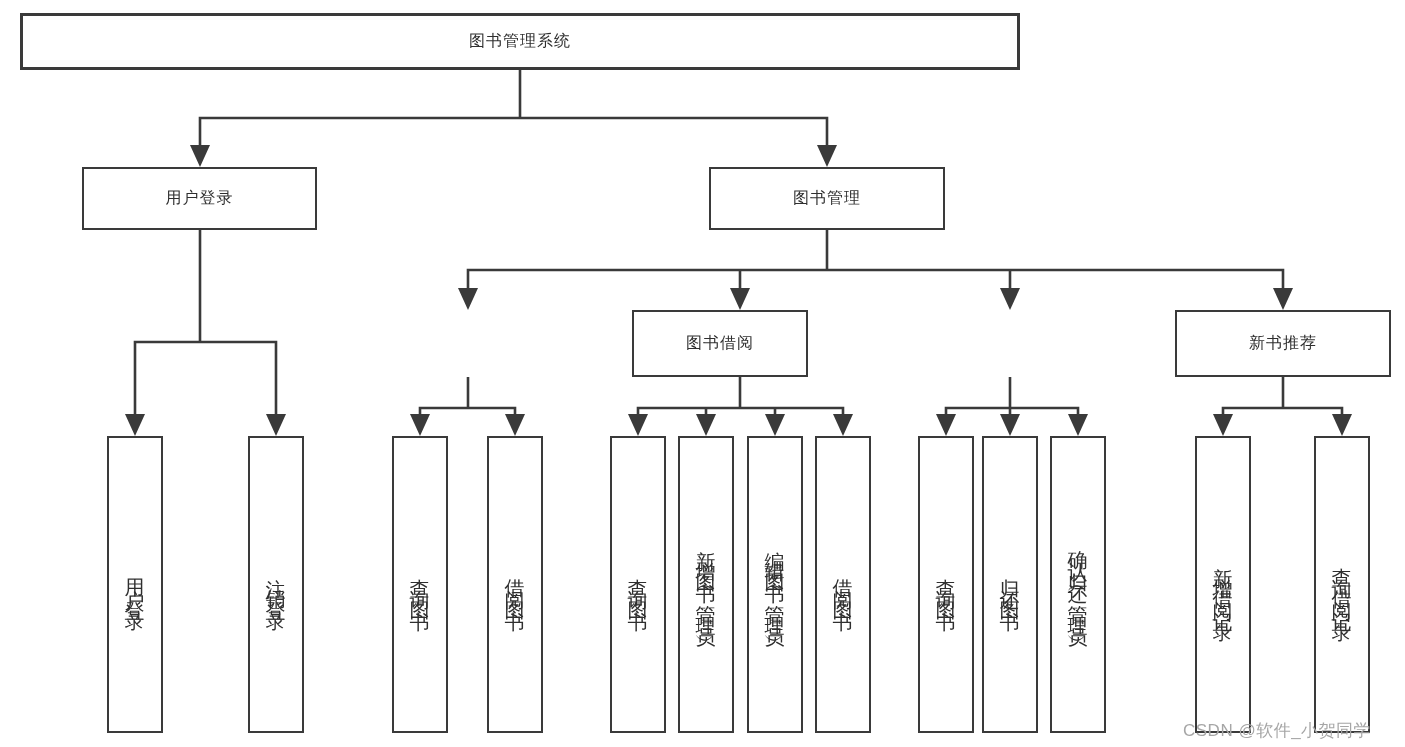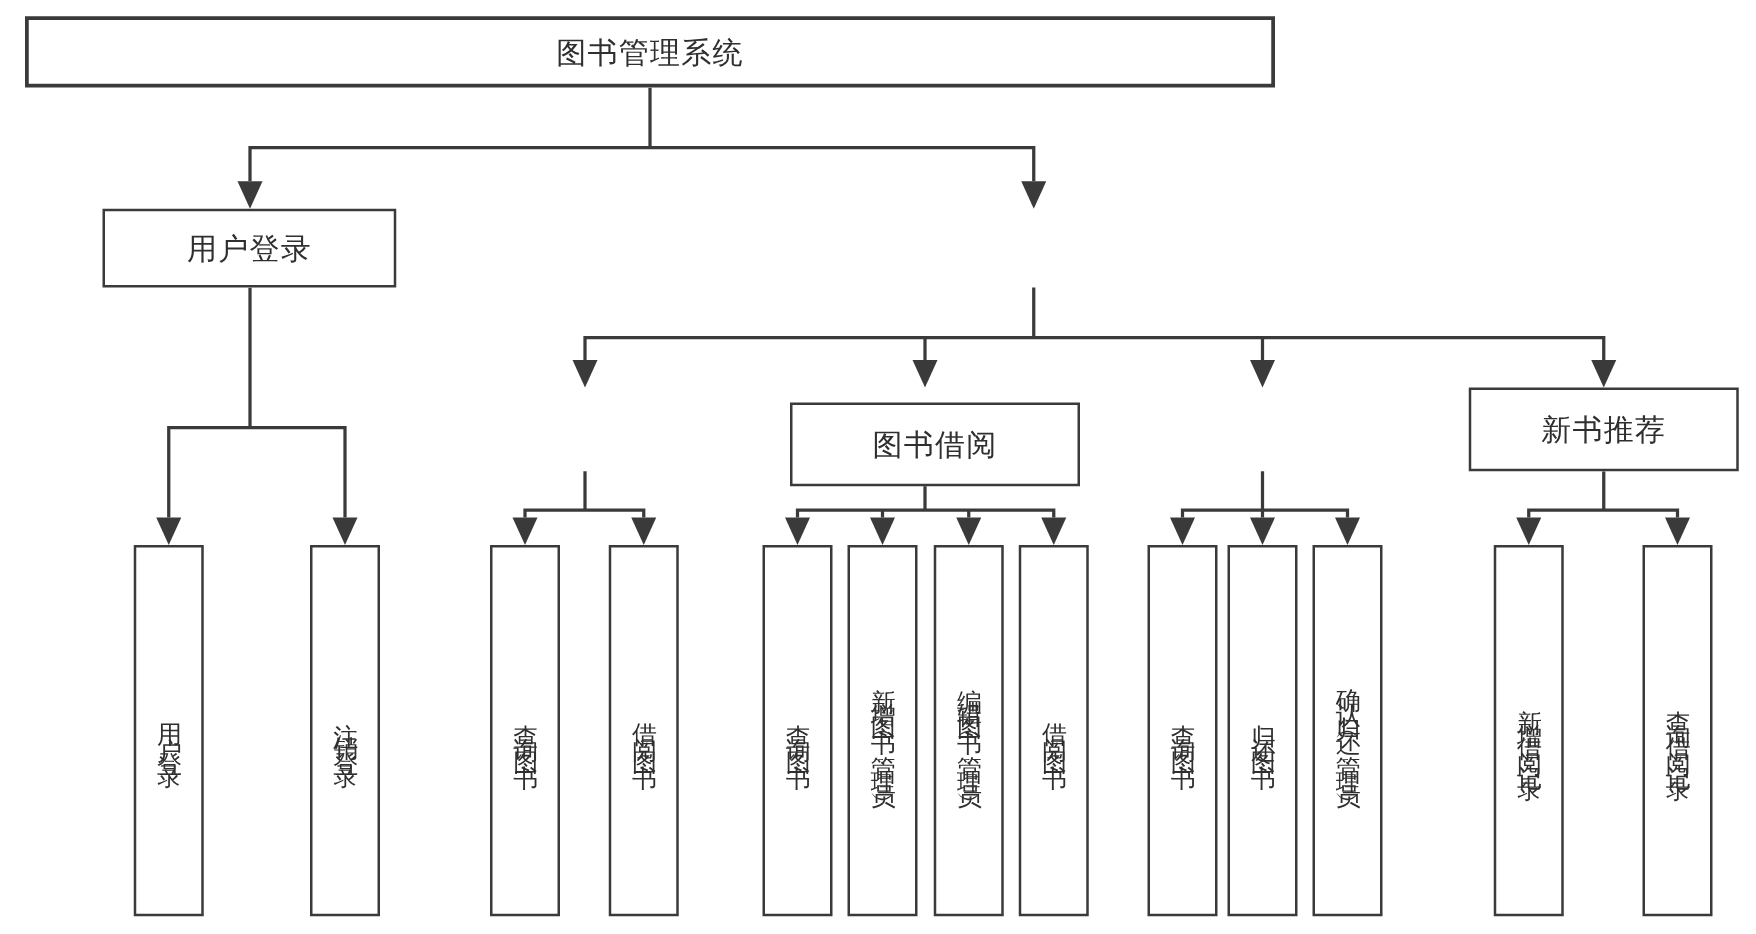--- a/index.html
+++ b/index.html
@@ -12,21 +12,21 @@
   }
   .connectors{position:absolute;left:0;top:0;width:1405px;height:747px;z-index:1;}
   .connectors path.l{fill:none;stroke:var(--line);stroke-width:2.6;}
   .connectors path.a{fill:var(--line);stroke:none;}
   .box{
     position:absolute;box-sizing:border-box;background:var(--background);
     border:2.5px solid var(--border);display:flex;align-items:center;justify-content:center;
     z-index:2;
   }
   .box.root{border-width:3px;}
-  .box.h{font-size:24px;letter-spacing:1px;}
+  .box.h{font-size:16px;letter-spacing:1px;}
   .box.v span{
     writing-mode:vertical-rl;text-orientation:mixed;
     font-size:20px;line-height:1;letter-spacing:11px;white-space:nowrap;
   }
   .watermark{
     position:absolute;left:1183px;top:719px;z-index:5;
     font-size:17px;color:var(--watermark);white-space:nowrap;letter-spacing:0.5px;
   }
 </style>
 </head>
@@ -78,22 +78,23 @@
 
     <path class="l" d="M1283,377 V408"></path>
     <path class="l" d="M1223,414 V408 H1342 V414"></path>
     <path class="a" d="M1223,436 L1213,414 L1233,414 Z"></path>
     <path class="a" d="M1342,436 L1332,414 L1352,414 Z"></path>
   </svg>
 
   <div class="box h root" style="left:20px;top:13px;width:1000px;height:57px">图书管理系统</div>
 
   <div class="box h" style="left:82px;top:167px;width:235px;height:63px">用户登录</div>
+  <div class="box h" style="left:709px;top:167px;width:236px;height:63px">图书管理</div>
 
-  <div class="box h" style="left:632px;top:322px;width:232px;height:67px">图书借阅</div>
+  <div class="box h" style="left:632px;top:310px;width:176px;height:67px">图书借阅</div>
   <div class="box h" style="left:1175px;top:310px;width:216px;height:67px">新书推荐</div>
 
   <div class="box v" style="left:107px;top:436px;width:56px;height:297px">
     <span>用户登录</span>
   </div>
   <div class="box v" style="left:248px;top:436px;width:56px;height:297px">
     <span>注销登录</span>
   </div>
   <div class="box v" style="left:392px;top:436px;width:56px;height:297px">
     <span>查询图书</span>
@@ -122,14 +123,15 @@
   <div class="box v" style="left:1050px;top:436px;width:56px;height:297px">
     <span>确认归还（管理员）</span>
   </div>
   <div class="box v" style="left:1195px;top:436px;width:56px;height:297px">
     <span>新增借阅记录</span>
   </div>
   <div class="box v" style="left:1314px;top:436px;width:56px;height:297px">
     <span>查询借阅记录</span>
   </div>
 
+  <div class="watermark">CSDN @软件_小贺同学</div>
 
 </div>
 
 </body></html>

